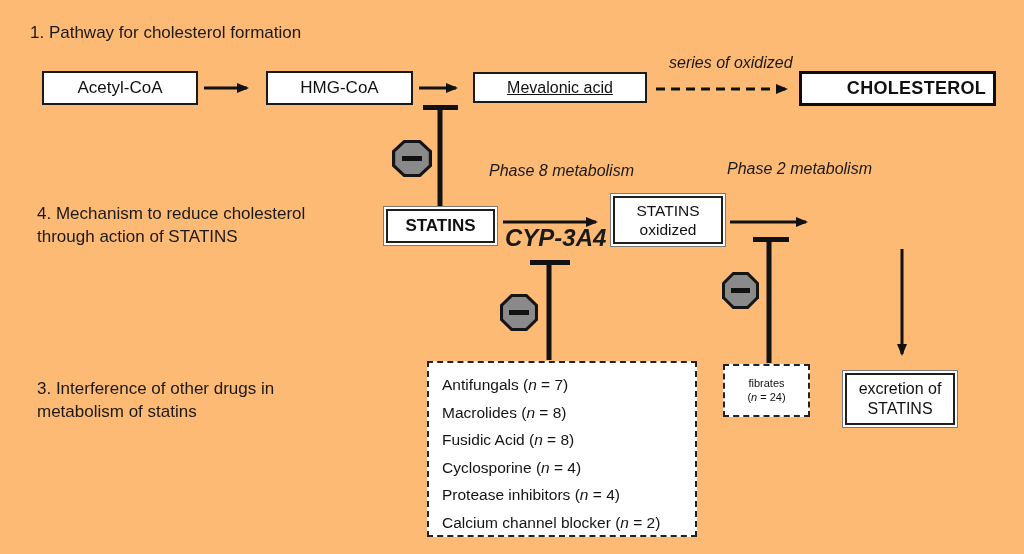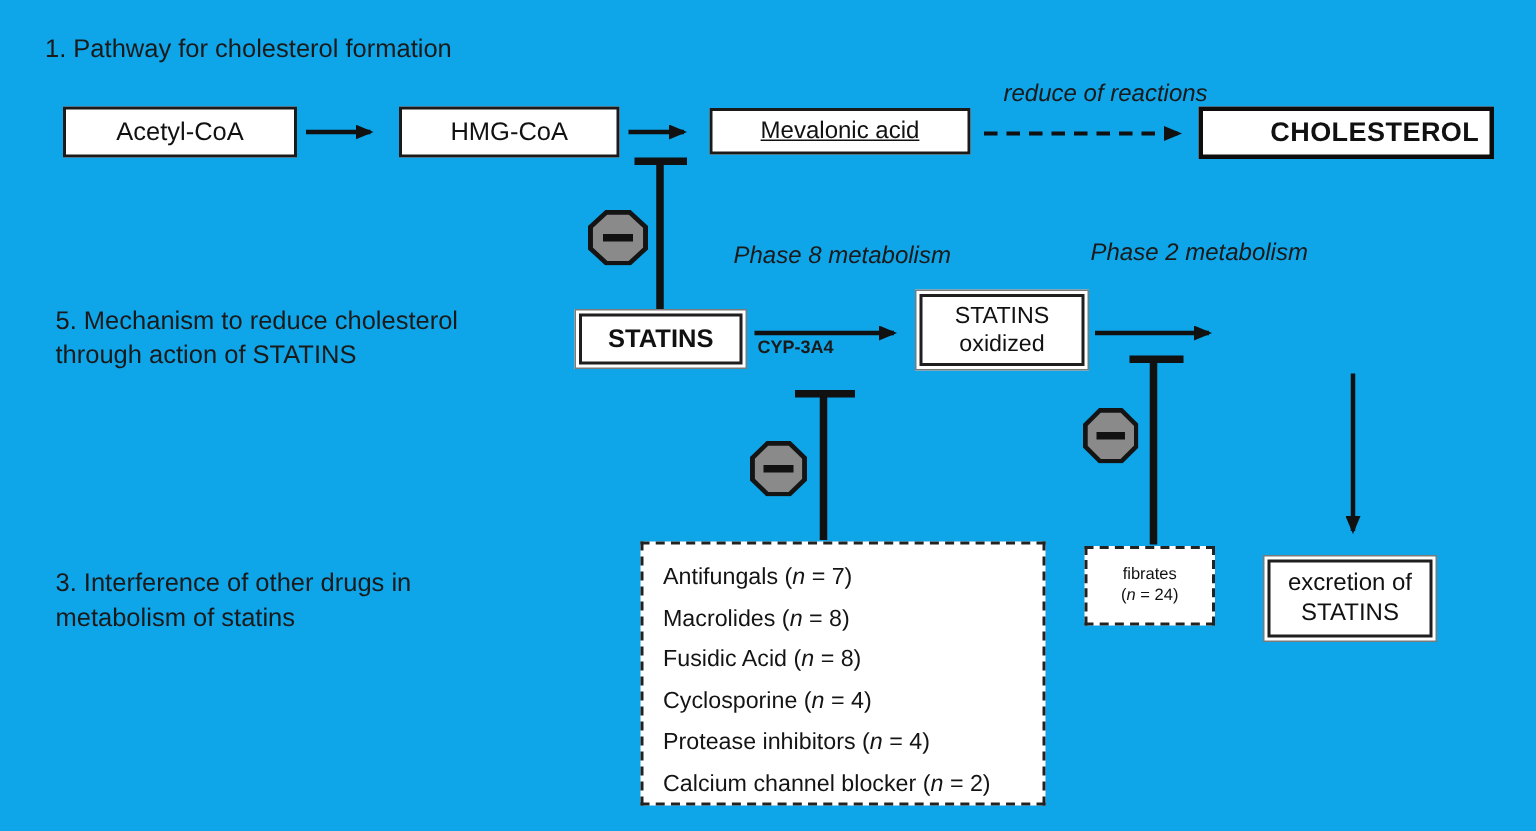--- a/index.html
+++ b/index.html
@@ -1,31 +1,31 @@
 <!DOCTYPE html>
 <html><head>
 <meta charset="utf-8">
 <style>
   html,body{margin:0;padding:0;background:#fff;}
   #canvas{
-    position:relative;width:1024px;height:554px;background:#0ea5e9;
+    position:relative;width:1024px;height:554px;background:#fdba74;
     font-family:"Liberation Sans","DejaVu Sans",sans-serif;color:#111;
     overflow:hidden;
   }
   #connectors{position:absolute;left:0;top:0;width:1024px;height:554px;z-index:1;}
   .sec{position:absolute;font-size:17px;line-height:1.38;white-space:pre-line;z-index:2;color:#1a1a1a;}
   .node{position:absolute;background:#fff;box-sizing:border-box;display:flex;align-items:center;justify-content:center;text-align:center;z-index:2;}
   .single{border:2px solid #1a1a1a;font-size:17px;}
   .thick{border:3px solid #0d0d0d;font-weight:bold;font-size:18px;letter-spacing:.3px;}
   .dbl{border:1px solid #7a7a7a;padding:2px;}
   .dbl-inner{border:2px solid #1f1f1f;box-sizing:border-box;width:100%;height:100%;display:flex;align-items:center;justify-content:center;text-align:center;white-space:pre-line;line-height:1.25;}
   .dashedbox{border:2px dashed #222;}
   .flabel{position:absolute;z-index:2;color:#1a1a1a;}
   .italic{font-style:italic;font-size:16px;}
-  .enzyme{font-weight:bold;font-size:12px;}
+  .enzyme{font-style:italic;font-weight:bold;font-size:24px;}
   .prelines{white-space:pre-line;line-height:1.25;}
   #drug-box{position:absolute;left:427px;top:361px;width:270px;height:176px;box-sizing:border-box;background:#fff;z-index:2;padding:8px 0 0 13px;}
   .drug-item{font-size:15.5px;line-height:27.5px;color:#141414;white-space:nowrap;}
   .stop{position:absolute;z-index:3;}
   .oct-outer{width:100%;height:100%;background:#141414;display:flex;align-items:center;justify-content:center;
     clip-path:polygon(29% 0,71% 0,100% 29%,100% 71%,71% 100%,29% 100%,0 71%,0 29%);}
   .oct-inner{width:84%;height:84%;background:#8a8a8a;display:flex;align-items:center;justify-content:center;
     clip-path:polygon(29% 0,71% 0,100% 29%,100% 71%,71% 100%,29% 100%,0 71%,0 29%);}
   .minus{width:60%;height:5px;background:#111;}
 </style>
@@ -53,38 +53,38 @@
     <line x1="423" y1="107.5" x2="458" y2="107.5" stroke="#111" stroke-width="5"></line>
 
     <line x1="549" y1="263" x2="549" y2="360" stroke="#111" stroke-width="5"></line>
     <line x1="530" y1="262.5" x2="570" y2="262.5" stroke="#111" stroke-width="5"></line>
 
     <line x1="769" y1="241" x2="769" y2="363" stroke="#111" stroke-width="5"></line>
     <line x1="753" y1="239.5" x2="789" y2="239.5" stroke="#111" stroke-width="5"></line>
   </svg>
 
   <div class="sec" style="left:30px;top:21px;">1. Pathway for cholesterol formation</div>
-  <div class="sec" style="left:37px;top:202px;">5. Mechanism to reduce cholesterol
+  <div class="sec" style="left:37px;top:202px;">4. Mechanism to reduce cholesterol
 through action of STATINS</div>
   <div class="sec" style="left:37px;top:377px;">3. Interference of other drugs in
 metabolism of statins</div>
 
   <div class="node single" style="left:42px;top:71px;width:156px;height:34px;">
     <span>Acetyl-CoA</span>
   </div>
   <div class="node single" style="left:266px;top:71px;width:147px;height:34px;">
     <span>HMG-CoA</span>
   </div>
   <div class="node single" style="left:473px;top:72px;width:174px;height:31px;font-size:16px;text-decoration:underline;">
     <span>Mevalonic acid</span>
   </div>
   <div class="node thick" style="left:799px;top:71px;width:197px;height:35px;padding-left:38px;">
     <span>CHOLESTEROL</span>
   </div>
-  <div class="flabel italic" style="left:669px;top:54px;">reduce of reactions</div>
+  <div class="flabel italic" style="left:669px;top:54px;">series of oxidized</div>
 
   <div class="flabel italic" style="left:489px;top:162px;">Phase 8 metabolism</div>
   <div class="flabel italic" style="left:727px;top:160px;">Phase 2 metabolism</div>
 
   <div class="node dbl" style="left:383px;top:206px;width:115px;height:40px;">
     <div class="dbl-inner" style="font-weight:bold;font-size:17px;">STATINS</div>
   </div>
   <div class="flabel enzyme" style="left:505px;top:224px;">CYP-3A4</div>
 
   <div class="node dbl" style="left:610px;top:193px;width:116px;height:54px;">

